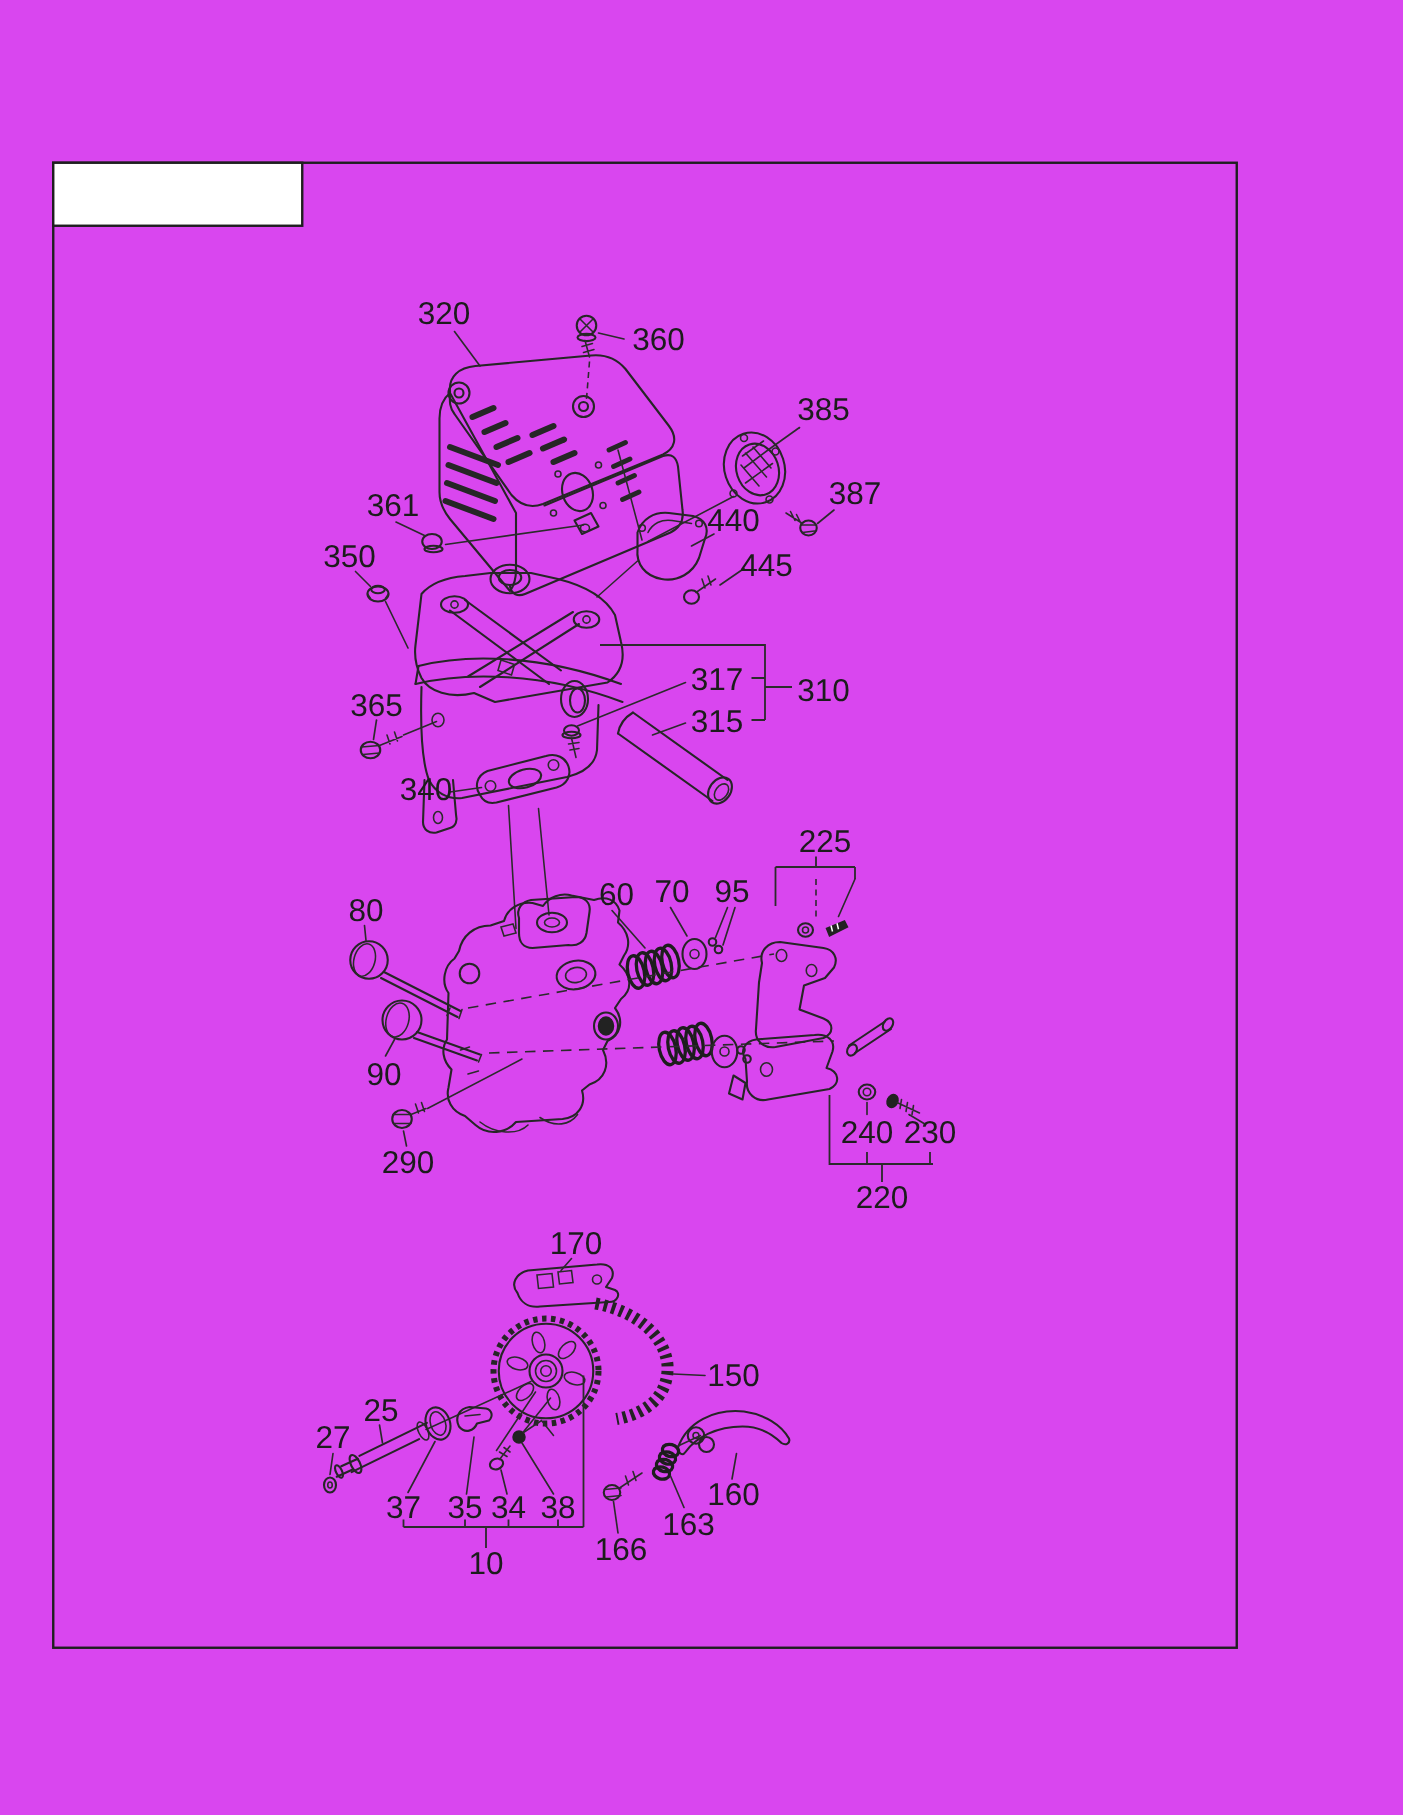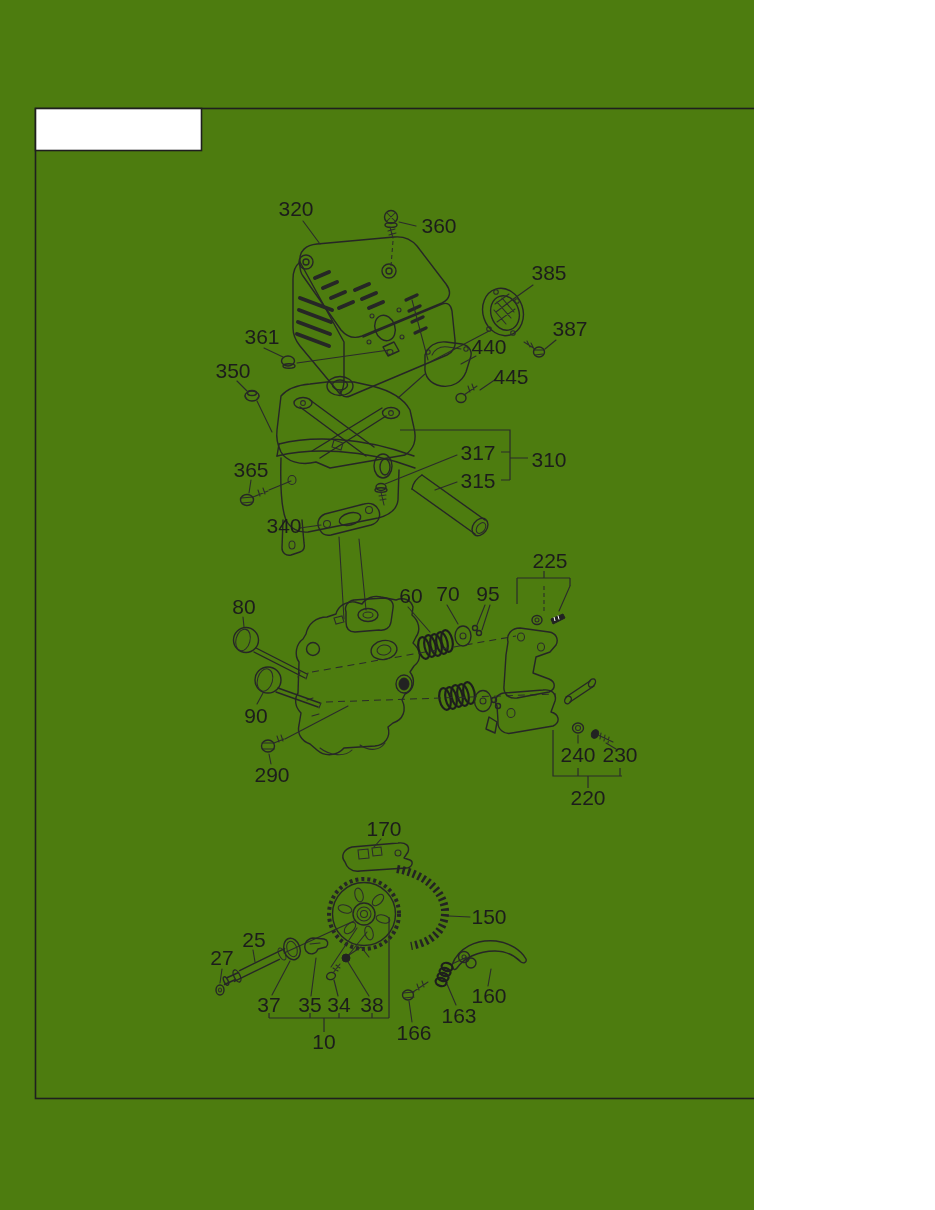--- a/index.html
+++ b/index.html
@@ -1,16 +1,16 @@
 <!DOCTYPE html>
 <html><head>
 <meta charset="utf-8">
 <style>
   html,body{margin:0;padding:0;background:#ffffff;}
-  .page{position:relative;width:754px;height:1210px;background:#4d7c0f;overflow:hidden;
+  .page{position:relative;width:935px;height:1210px;background:#d946ef;overflow:hidden;
         font-family:"Liberation Sans", sans-serif;}
   svg{position:absolute;left:0;top:0;}
   .outline{fill:none;stroke:#262626;stroke-width:1.4;stroke-linecap:round;stroke-linejoin:round;}
   .thin{fill:none;stroke:#2b2b2b;stroke-width:1.05;stroke-linecap:round;}
   .leader{fill:none;stroke:#2b2b2b;stroke-width:1.1;stroke-linecap:round;}
   .bracketline{fill:none;stroke:#2b2b2b;stroke-width:1.2;}
   .dash{fill:none;stroke:#2b2b2b;stroke-width:1.05;stroke-dasharray:7 5;}
   .dashshort{fill:none;stroke:#2b2b2b;stroke-width:1.05;stroke-dasharray:4 3;}
   .slot{fill:none;stroke:#262626;stroke-width:4;stroke-linecap:round;}
   .slotthin{fill:none;stroke:#262626;stroke-width:3.2;stroke-linecap:round;}

